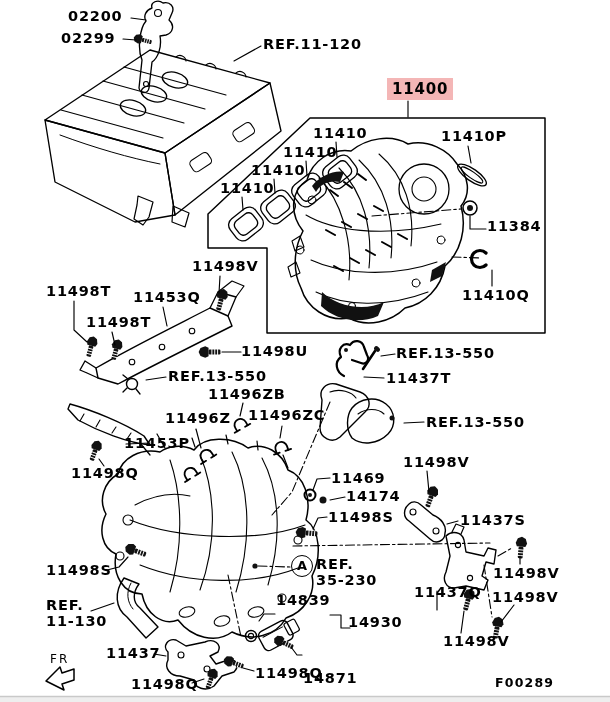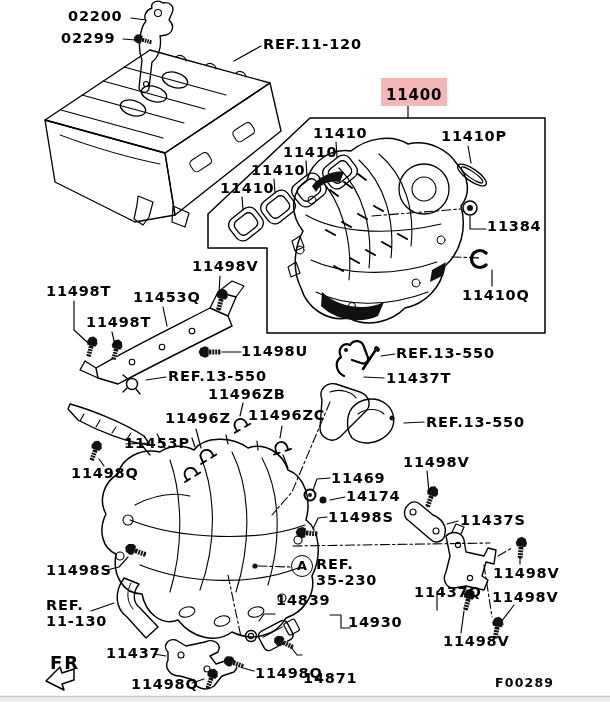--- a/index.html
+++ b/index.html
@@ -1,25 +1,25 @@
 <!DOCTYPE html>
 <html><head>
 <meta charset="utf-8">
 <style>
   html,body{margin:0;padding:0;background:#fff;}
   .stage{position:relative;width:610px;height:702px;background:#ffffff;overflow:hidden;
          font-family:"DejaVu Sans","Liberation Sans",sans-serif;color:#000;}
   svg{position:absolute;left:0;top:0;}
   .lbl{position:absolute;font-size:14.5px;font-weight:bold;letter-spacing:.8px;
        line-height:1.12;white-space:nowrap;color:#000;}
-  .lbl.hl{background:#f4b6b6;padding:9px 5px 2px 5px;font-size:15px;}
+  .lbl.hl{background:#f4b6b6;padding:3px 5px 2px 5px;font-size:15px;margin-left:6px;}
   .amark{position:absolute;width:20px;height:20px;border:1.8px solid #000;border-radius:50%;
          text-align:center;line-height:20px;font-weight:bold;font-size:13px;}
   .figcode{position:absolute;font-size:12.5px;font-weight:bold;letter-spacing:1.2px;}
-  .fr{position:absolute;font-size:18px;font-weight:bold;letter-spacing:2px;}
+  .fr{position:absolute;font-size:12px;font-weight:normal;letter-spacing:2px;}
 </style>
 </head>
 <body>
 
 <div class="stage">
 
 <svg width="610" height="702" viewBox="0 0 610 702" fill="none" stroke="#000" stroke-width="1.35" stroke-linecap="round" stroke-linejoin="round">
   <defs>
     <g id="bolt">
       <path d="M-10,-4.2 L-5,-6 L-1.5,-4.5 L-1.5,4.5 L-5,6 L-10,4.2 L-12,0 Z" fill="#111" stroke="none"></path>

